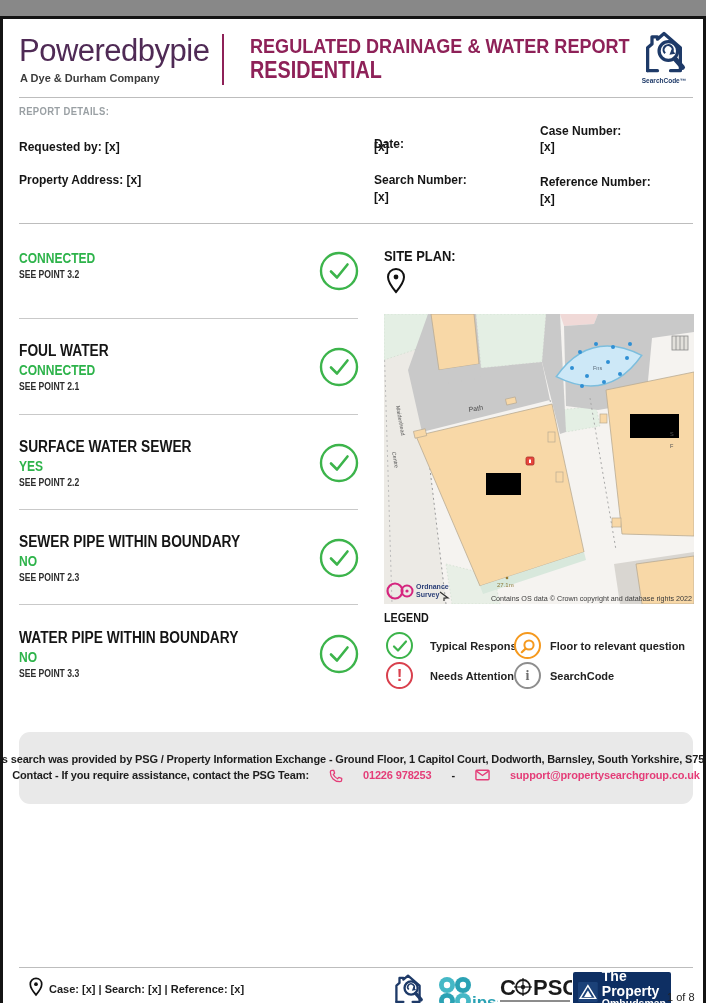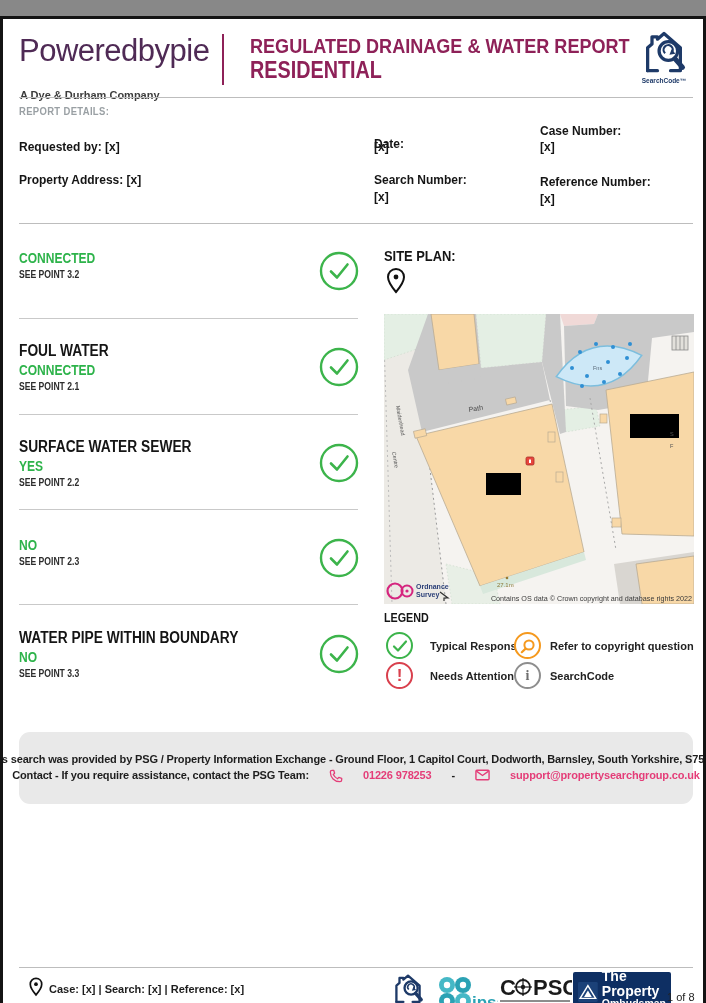--- a/index.html
+++ b/index.html
@@ -7,21 +7,21 @@
   .page {
     position:relative; width:706px; height:1003px; margin:16px auto;
     background:#fff; border:3px solid #141414; overflow:hidden;padding-left:32px;
     -webkit-font-smoothing:antialiased;
   }
   .abs { position:absolute; }
   .cond { display:inline-block; transform:scaleX(.86); transform-origin:0 0; white-space:nowrap; }
 
   
   .brand-name { left:16px; top:14px; font-size:31px; color:#4f2a55; letter-spacing:-.5px; }
-  .brand-sub  { left:17px; top:70px; font-size:11px; font-weight:bold; color:#3c3c3c; }
+  .brand-sub  { left:17px; top:53px; font-size:11px; font-weight:bold; color:#3c3c3c; }
   .vrule { left:219px; top:15px; width:2px; height:51px; background:#8e2158; }
   .rep-title  { left:247px; top:15px; font-size:21px; font-weight:bold; color:#8e2158; }
   .rep-sub    { left:247px; top:38px; font-size:23px; font-weight:bold; color:#8e2158; }
   .sc-header { left:630px; top:8px; width:62px; height:64px; text-align:center; }
   .sc-header .sc-text { font-size:6.5px; font-weight:bold; color:#1e3a68; display:block; margin-top:-2px; }
   .hr { height:1px; background:#bdbdbd; }
   .hr-header { left:16px; top:78px; width:674px; }
 
   
   .rd-head { left:16px; top:86px; font-size:11px; font-weight:bold; color:#9aa0a4; letter-spacing:.4px; }
@@ -136,20 +136,21 @@
     <div class="st-status"><span class="cond">YES</span></div>
     <div class="st-note"><span class="cond">SEE POINT 2.2</span></div>
   </div>
   <svg class="abs check-circle" style="top:424px;" viewBox="0 0 40 40">
     <circle cx="20" cy="20" r="18" fill="none" stroke="#3cb44b" stroke-width="2.4"></circle>
     <path d="M12 20.5 L18 26.5 L28.5 13.5" fill="none" stroke="#3cb44b" stroke-width="2.6" stroke-linecap="round" stroke-linejoin="round"></path>
   </svg>
   <div class="abs hr hr-row" style="top:490px;"></div>
 
   <div class="abs srow" style="top:515px;">
+    <div class="st-title"><span class="cond">SEWER PIPE WITHIN BOUNDARY</span></div>
     <div class="st-status"><span class="cond">NO</span></div>
     <div class="st-note"><span class="cond">SEE POINT 2.3</span></div>
   </div>
   <svg class="abs check-circle" style="top:519px;" viewBox="0 0 40 40">
     <circle cx="20" cy="20" r="18" fill="none" stroke="#3cb44b" stroke-width="2.4"></circle>
     <path d="M12 20.5 L18 26.5 L28.5 13.5" fill="none" stroke="#3cb44b" stroke-width="2.6" stroke-linecap="round" stroke-linejoin="round"></path>
   </svg>
   <div class="abs hr hr-row" style="top:585px;"></div>
 
   <div class="abs srow" style="top:611px;">
@@ -267,21 +268,21 @@
   <div class="abs lg-label" style="left:427px; top:621px;">Typical Response</div>
 
   <div class="abs" style="left:511px; top:613px;">
     <div class="lg-icon" style="border-color:#f5991e;">
       <svg width="16" height="16" viewBox="0 0 16 16">
         <circle cx="9" cy="7" r="4.6" fill="none" stroke="#f5991e" stroke-width="2"></circle>
         <line x1="5.6" y1="10.6" x2="1.8" y2="14.2" stroke="#f5991e" stroke-width="2.2" stroke-linecap="round"></line>
       </svg>
     </div>
   </div>
-  <div class="abs lg-label" style="left:547px; top:621px;">Refer to copyright question</div>
+  <div class="abs lg-label" style="left:547px; top:621px;">Floor to relevant question</div>
 
   <div class="abs" style="left:383px; top:643px;">
     <div class="lg-icon" style="border-color:#d9404d; color:#d9404d; font-weight:bold; font-size:17px;">!</div>
   </div>
   <div class="abs lg-label" style="left:427px; top:651px;">Needs Attention</div>
 
   <div class="abs" style="left:511px; top:643px;">
     <div class="lg-icon" style="border-color:#8e8e8e; color:#6e6e6e; font-weight:bold; font-size:14px; font-family:'Liberation Serif', serif;">i</div>
   </div>
   <div class="abs lg-label" style="left:547px; top:651px;">SearchCode</div>

